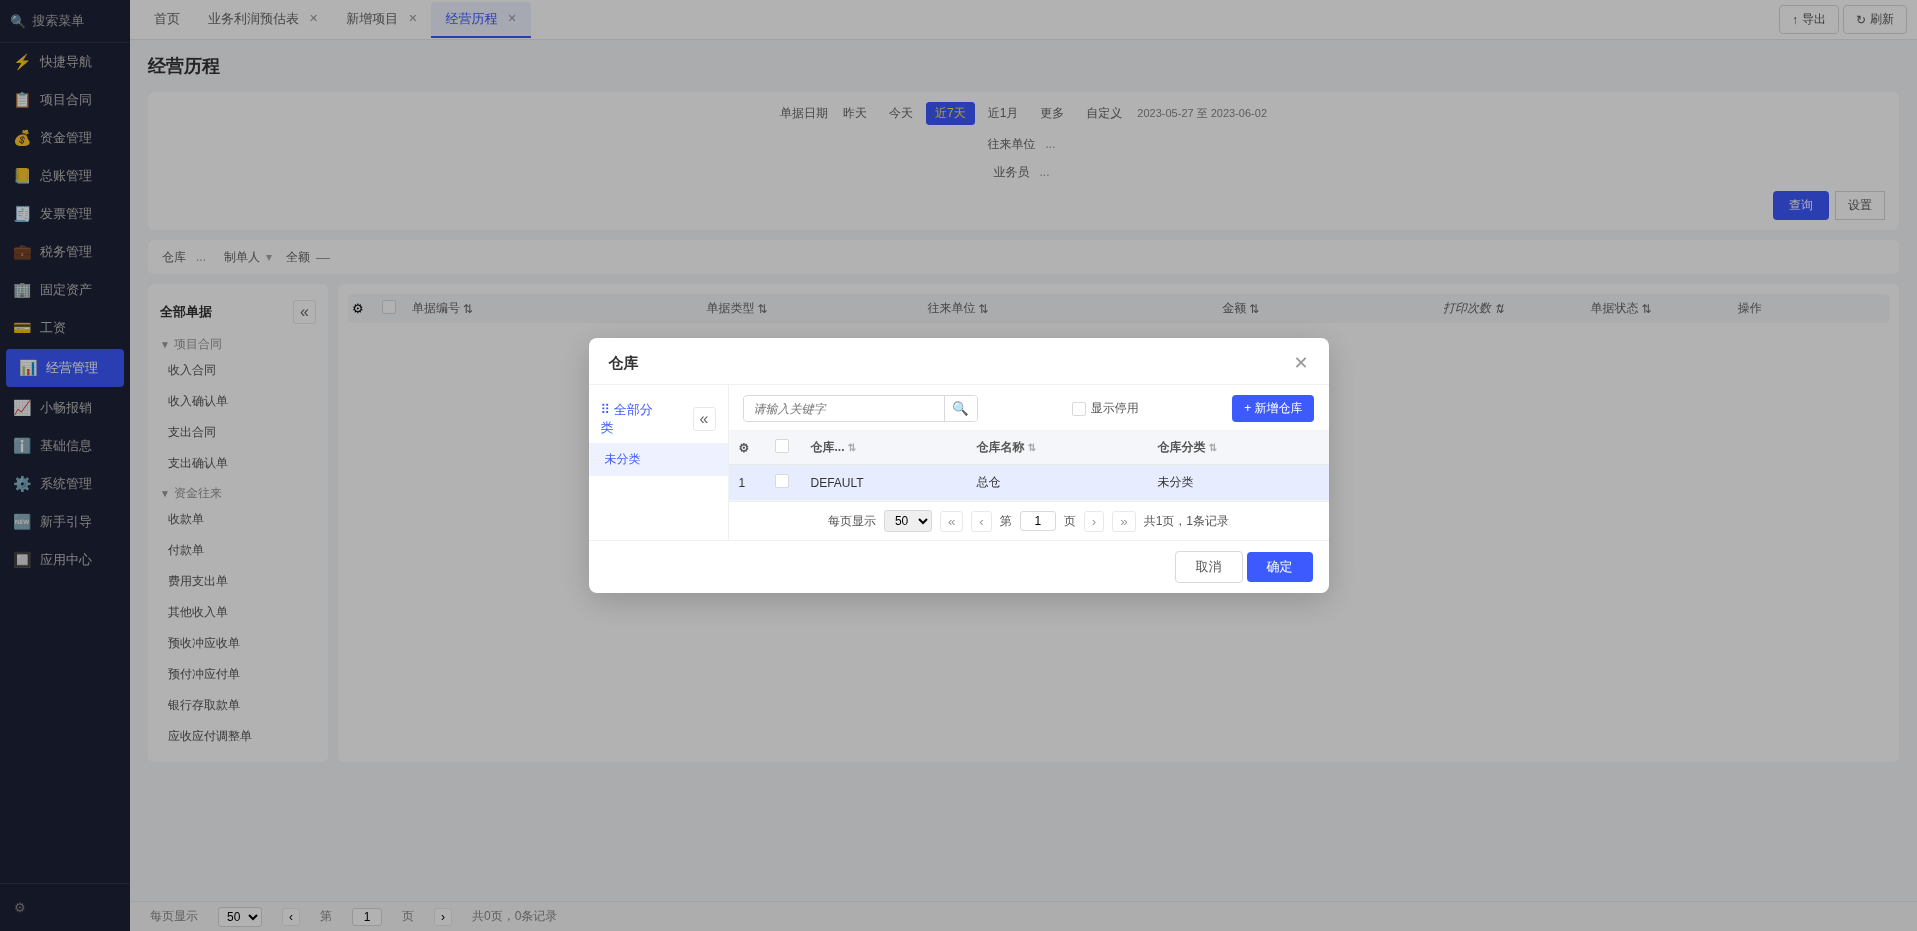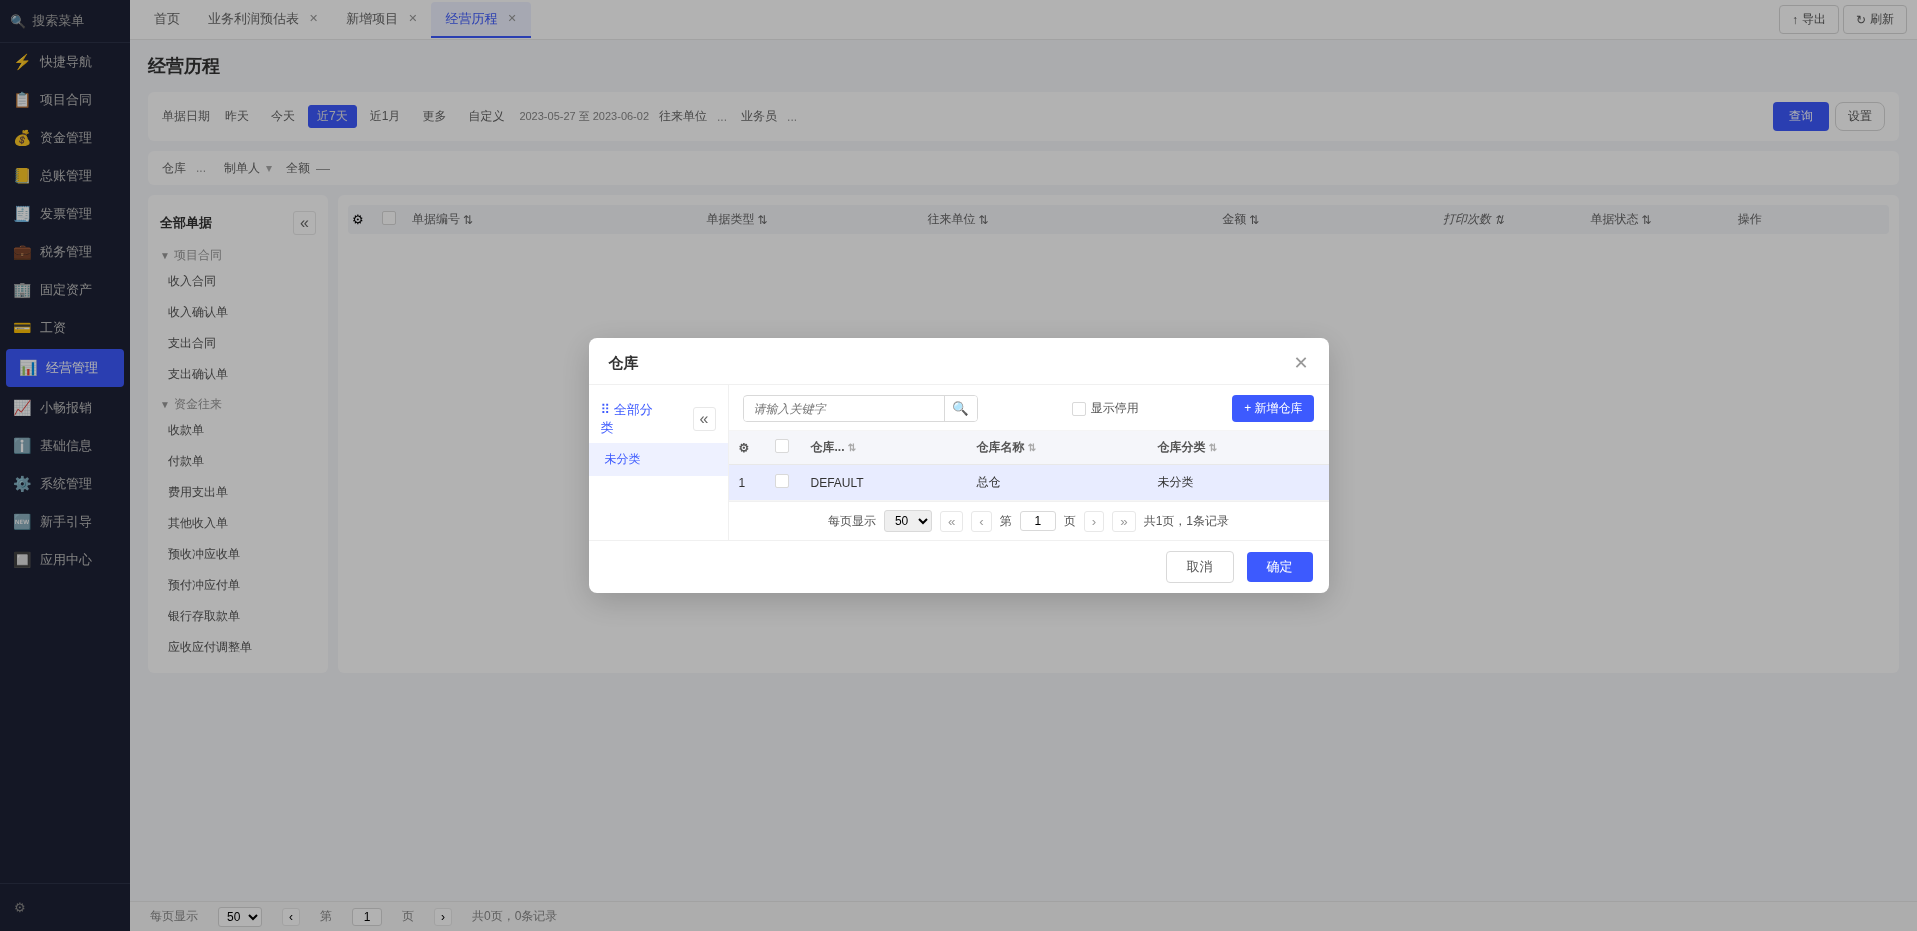--- a/index.html
+++ b/index.html
@@ -27,31 +27,31 @@
     .tab-item.active { color: #3d5afe; border-bottom: 2px solid #3d5afe; background: #eef1ff; border-radius: 4px 4px 0 0; }
     .tab-close { font-size: 11px; color: #999; margin-left: 4px; }
 
     
     .page-content { padding: 14px 18px; flex: 1; background: #f5f6fa; overflow: auto; position: relative; }
     .page-title { font-size: 18px; font-weight: bold; color: #333; margin-bottom: 14px; display: flex; align-items: center; justify-content: space-between; }
     .btn-export { background: #fff; border: 1px solid #d9d9d9; border-radius: 4px; padding: 5px 12px; font-size: 12px; cursor: pointer; color: #555; display: flex; align-items: center; gap: 4px; }
     .btn-refresh { background: #fff; border: 1px solid #d9d9d9; border-radius: 4px; padding: 5px 12px; font-size: 12px; cursor: pointer; color: #555; display: flex; align-items: center; gap: 4px; }
 
     
-    .filter-bar { background: #fff; border-radius: 6px; padding: 10px 14px; margin-bottom: 10px; display: flex; flex-wrap: wrap; align-items: center; gap: 10px; }
+    .filter-bar { background: #fff; border-radius: 6px; padding: 10px 14px; margin-bottom: 10px; display: flex; flex-wrap: wrap; align-items: center; gap: 10px; flex-direction: column; }
     .filter-item { display: flex; align-items: center; gap: 6px; font-size: 12px; color: #555; }
     .filter-label { color: #666; white-space: nowrap; }
     .date-selector { display: flex; align-items: center; gap: 4px; }
     .date-btn { padding: 2px 8px; border-radius: 3px; font-size: 12px; cursor: pointer; border: 1px solid transparent; color: #666; }
-    .date-btn.active { background: #3d5afe; color: #e5e5e5; border-color: #3d5afe; }
+    .date-btn.active { background: #3d5afe; color: #fde047; border-color: #3d5afe; }
     .date-range { font-size: 11px; color: #888; }
     .filter-ellipsis { color: #999; font-size: 12px; cursor: pointer; padding: 2px 4px; }
     .filter-actions { margin-left: auto; display: flex; gap: 6px; }
     .btn-query { background: #3d5afe; color: #fff; border: none; border-radius: 4px; padding: 5px 16px; font-size: 12px; cursor: pointer; }
-    .btn-settings { background: #fff; border: 1px solid #d9d9d9; border-radius: 8px; padding: 5px 12px; font-size: 12px; cursor: pointer; color: #555; }
+    .btn-settings { background: #fff; border: 1px solid #d9d9d9; border-radius: 0; padding: 5px 12px; font-size: 12px; cursor: pointer; color: #555; }
 
     
     .filter-row2 { background: #fff; border-radius: 6px; padding: 8px 14px; margin-bottom: 10px; display: flex; align-items: center; gap: 14px; }
     .fr2-item { display: flex; align-items: center; gap: 6px; font-size: 12px; color: #555; }
     .fr2-dash { color: #999; font-size: 14px; }
 
     
     .content-area { display: flex; gap: 10px; }
     .left-nav { width: 180px; background: #fff; border-radius: 6px; padding: 10px 0; flex-shrink: 0; }
     .left-nav-header { display: flex; align-items: center; justify-content: space-between; padding: 6px 12px; font-size: 13px; font-weight: bold; color: #333; }
@@ -91,21 +91,21 @@
     .modal-show-disabled { display: flex; align-items: center; gap: 5px; font-size: 12px; color: #555; cursor: pointer; }
     .checkbox { width: 14px; height: 14px; border: 1px solid #d9d9d9; border-radius: 2px; background: #fff; display: inline-flex; align-items: center; justify-content: center; cursor: pointer; }
     .btn-add { background: #3d5afe; color: #fff; border: none; border-radius: 4px; padding: 5px 12px; font-size: 12px; cursor: pointer; display: flex; align-items: center; gap: 4px; }
     .modal-table { flex: 1; overflow-y: auto; }
     .modal-table table { width: 100%; border-collapse: collapse; }
     .modal-table th { background: #f5f6fa; padding: 8px 10px; font-size: 12px; color: #555; text-align: left; border-bottom: 1px solid #e8e8e8; white-space: nowrap; }
     .modal-table td { padding: 9px 10px; font-size: 12px; color: #333; border-bottom: 1px solid #f5f5f5; }
     .modal-table tr.selected td { background: #e8ecff; }
     .modal-table th .sort-icon { color: #aaa; font-size: 10px; }
     .modal-pagination { display: flex; align-items: center; justify-content: center; padding: 8px 14px; border-top: 1px solid #f0f0f0; gap: 8px; font-size: 12px; color: #555; }
-    .modal-footer { display: flex; align-items: center; justify-content: flex-end; padding: 10px 16px; border-top: 1px solid #f0f0f0; gap: 13px; }
+    .modal-footer { display: flex; align-items: center; justify-content: flex-end; padding: 10px 16px; border-top: 1px solid #f0f0f0; gap: 4px; }
     .btn-cancel { background: #fff; border: 1px solid #d9d9d9; border-radius: 4px; padding: 6px 20px; font-size: 13px; cursor: pointer; color: #555; }
     .btn-confirm { background: #3d5afe; color: #fff; border: none; border-radius: 4px; padding: 6px 20px; font-size: 13px; cursor: pointer; }
 
     
     .modal-table::-webkit-scrollbar { width: 6px; }
     .modal-table::-webkit-scrollbar-thumb { background: #ccc; border-radius: 3px; }
 
     
     .status-bar { background: #f8f8f8; border-top: 1px solid #e8e8e8; display: flex; align-items: center; justify-content: space-between; padding: 4px 20px; font-size: 12px; color: #888; position: fixed; bottom: 0; left: 130px; right: 0; height: 30px; }
     .status-right { display: flex; align-items: center; gap: 20px; }

